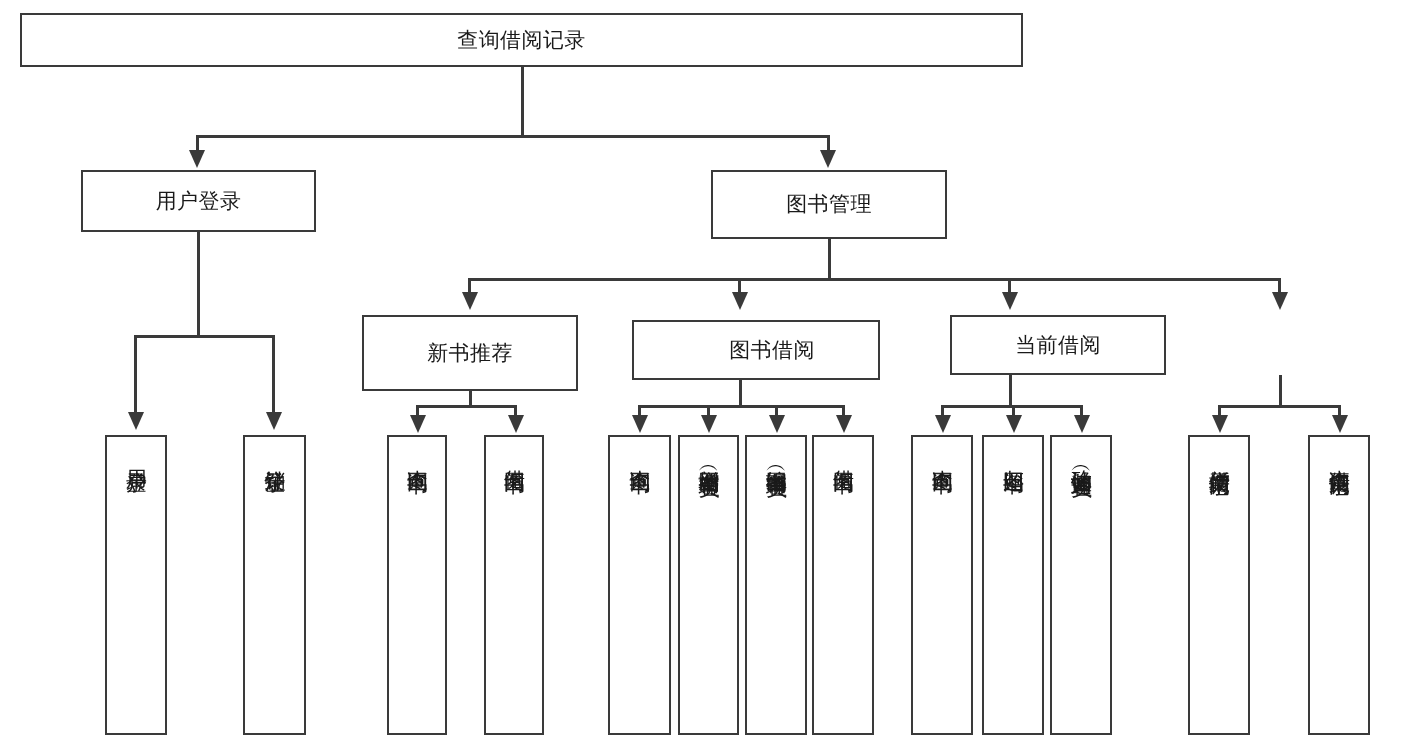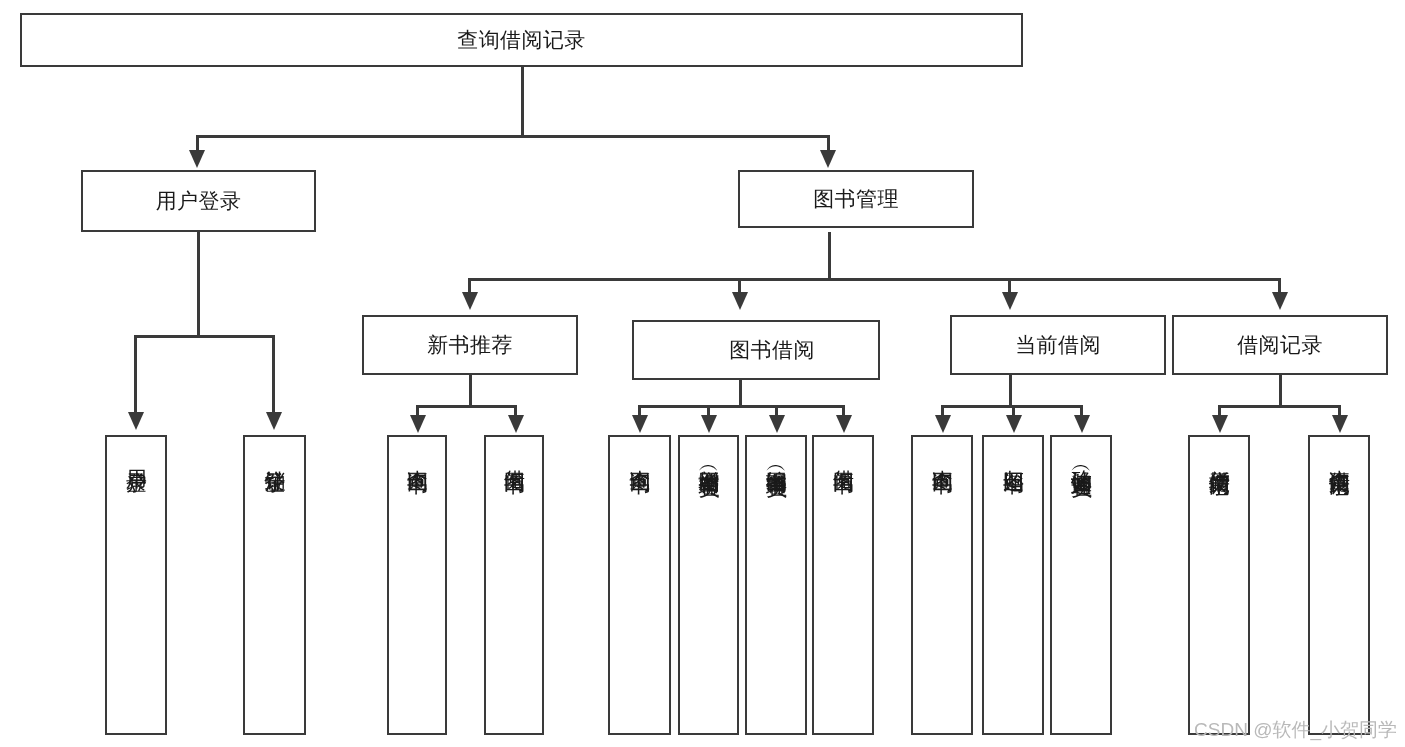--- a/index.html
+++ b/index.html
@@ -151,36 +151,33 @@
   <div class="vline" style="left:1338px; top:405px; height:14px;"></div>
   <div class="arrow" style="left:1332px; top:415px;"></div>
 
   <div class="node root horiz" style="left:20px; top:13px; width:1003px; height:54px;">
     <span class="node-label">查询借阅记录</span>
   </div>
 
   <div class="node horiz" style="left:81px; top:170px; width:235px; height:62px;">
     <span class="node-label">用户登录</span>
   </div>
-  <div class="node horiz" style="left:738px; top:170px; width:236px; height:58px;">
+  <div class="node horiz" style="left:711px; top:170px; width:236px; height:69px;">
     <span class="node-label">图书管理</span>
   </div>
 
-  <div class="node horiz" style="left:362px; top:315px; width:216px; height:60px;">
+  <div class="node horiz" style="left:362px; top:315px; width:216px; height:76px;">
     <span class="node-label">新书推荐</span>
   </div>
   <div class="node horiz" style="left:632px; top:320px; width:248px; height:60px;padding-left:32px;">
     <span class="node-label">图书借阅</span>
   </div>
   <div class="node horiz" style="left:902px; top:315px; width:216px; height:60px;margin-left:48px;">
     <span class="node-label">当前借阅</span>
   </div>
-  <div class="node horiz" style="left:1172px; top:315px; width:216px; height:60px;">
-    <span class="node-label">借阅记录</span>
-  </div>
 
   <div class="node leaf" style="left:105px; top:435px; width:62px; height:300px;">
     <span class="node-label">用户登录</span>
   </div>
   <div class="node leaf" style="left:243px; top:435px; width:63px; height:300px;">
     <span class="node-label">注销登录</span>
   </div>
   <div class="node leaf" style="left:387px; top:435px; width:60px; height:300px;">
     <span class="node-label">查询图书</span>
   </div>
@@ -208,15 +205,14 @@
   <div class="node leaf" style="left:1050px; top:435px; width:62px; height:300px;">
     <span class="node-label">确认归还（管理员）</span>
   </div>
   <div class="node leaf" style="left:1188px; top:435px; width:62px; height:300px;">
     <span class="node-label">新增借阅记录</span>
   </div>
   <div class="node leaf" style="left:1308px; top:435px; width:62px; height:300px;">
     <span class="node-label">查询借阅记录</span>
   </div>
 
-  <div id="watermark">CSDN @软件_小贺同学</div>
 
 </div>
 
 </body></html>

